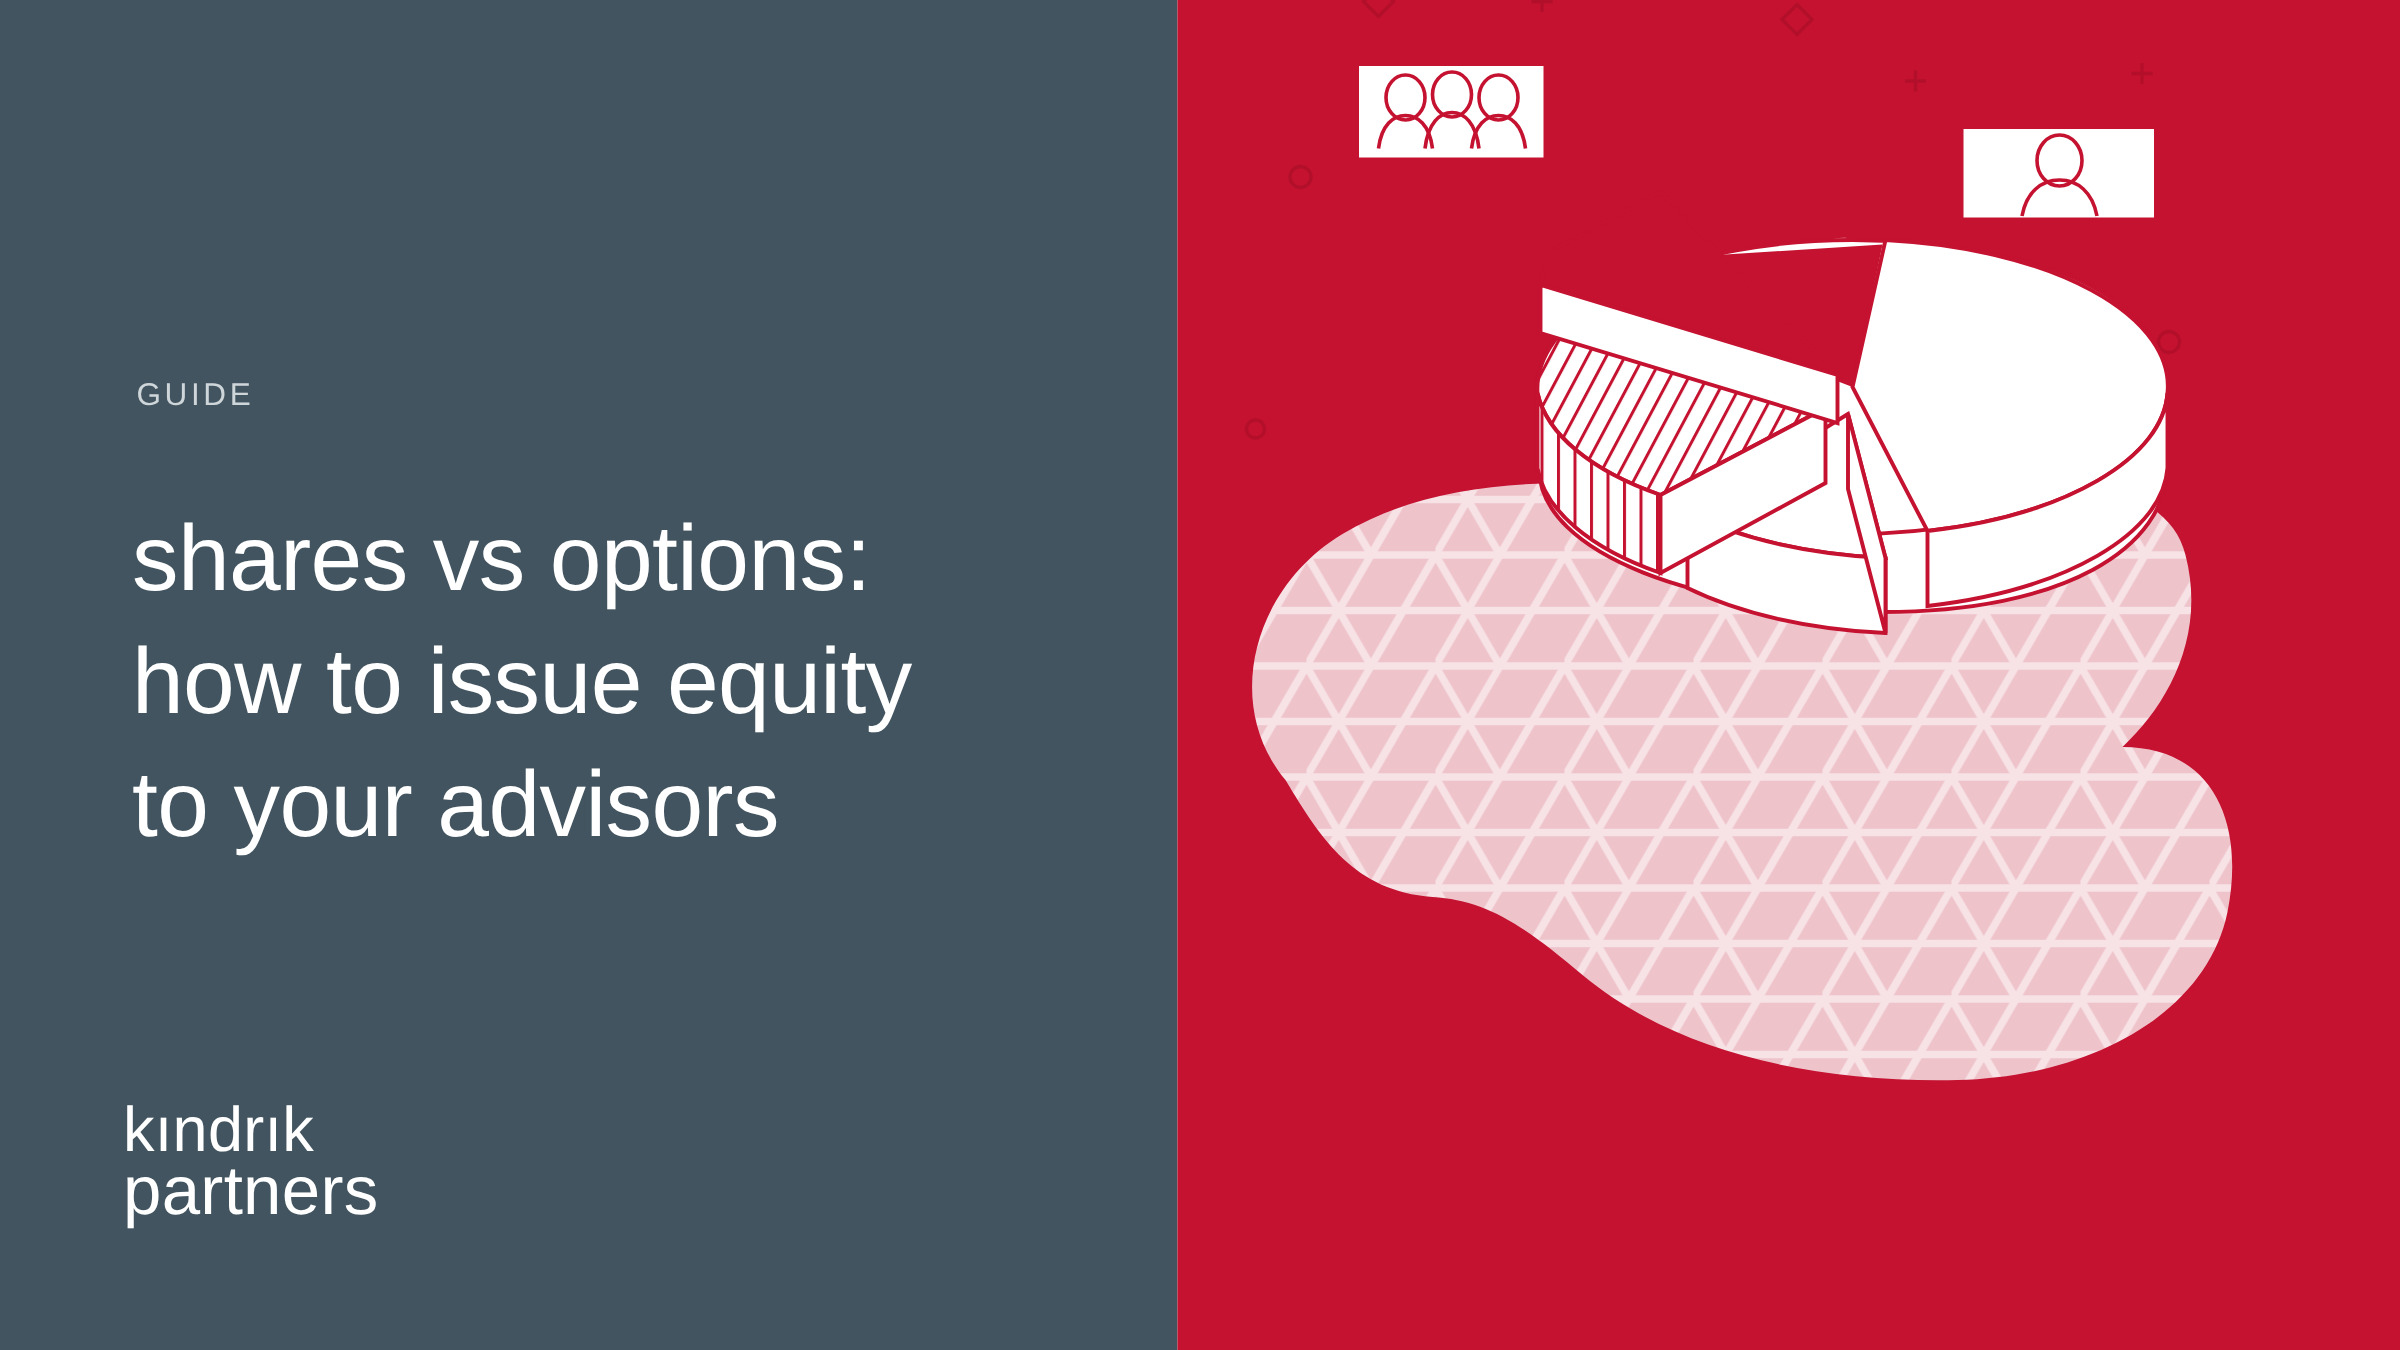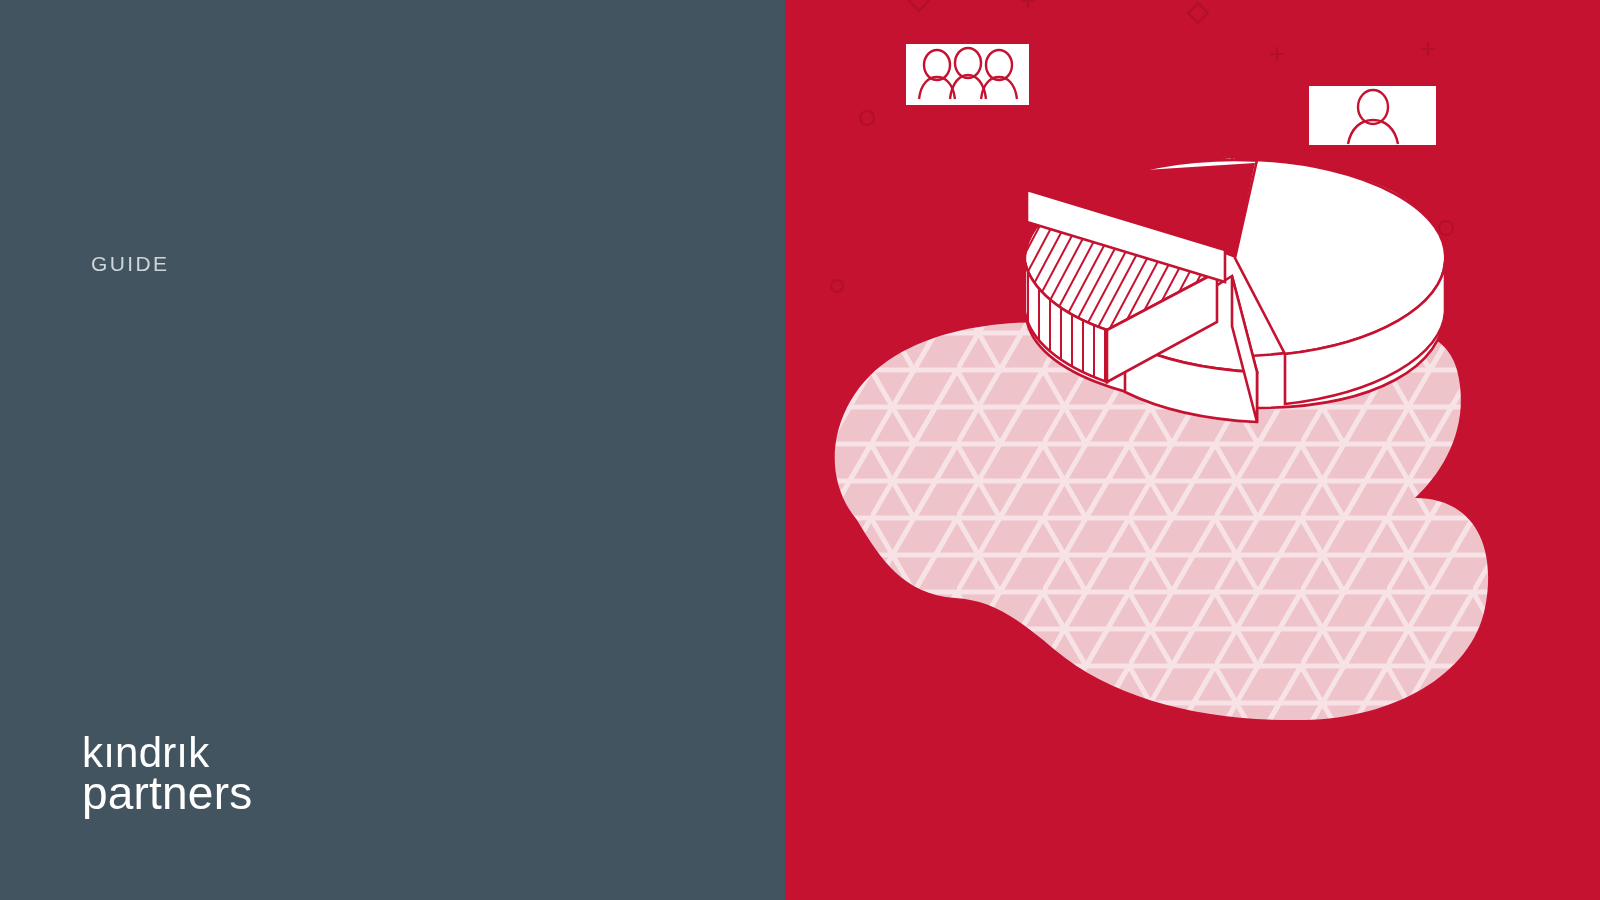--- a/index.html
+++ b/index.html
@@ -71,20 +71,23 @@
 </head>
 <body>
 
 <div class="page">
 
   <section class="left-panel">
 
     <div class="eyebrow">GUIDE</div>
 
     <h1 class="title">
+      <span class="line">shares vs options:</span>
+      <span class="line">how to issue equity</span>
+      <span class="line">to your advisors</span>
     </h1>
 
     <div class="logo">
       <svg class="logo-mark" width="200" height="90" viewBox="0 0 200 90">
 
         <text x="0" y="37" fill="#ffffff" font-family="'Liberation Sans', sans-serif" font-size="42" font-weight="300" letter-spacing="0.2">kındrık</text>
 
         <text x="0" y="79" fill="#ffffff" font-family="'Liberation Sans', sans-serif" font-size="46" font-weight="300" letter-spacing="0.2">partners</text>
       </svg>
       <span class="logo-alt">kındrık</span>

